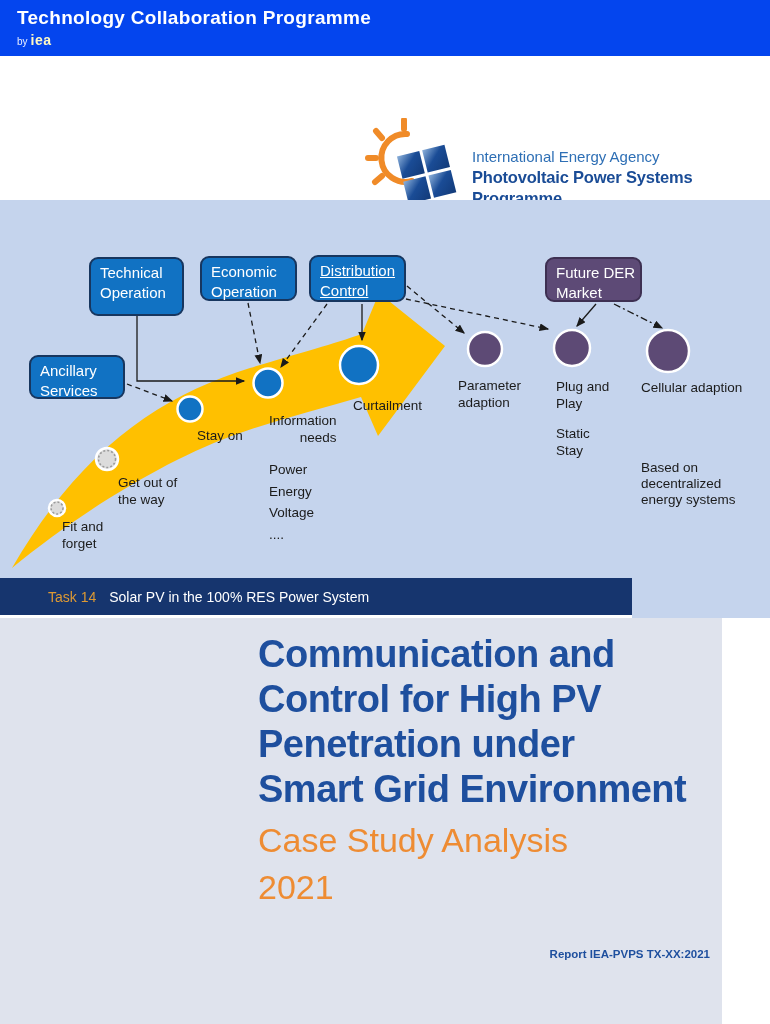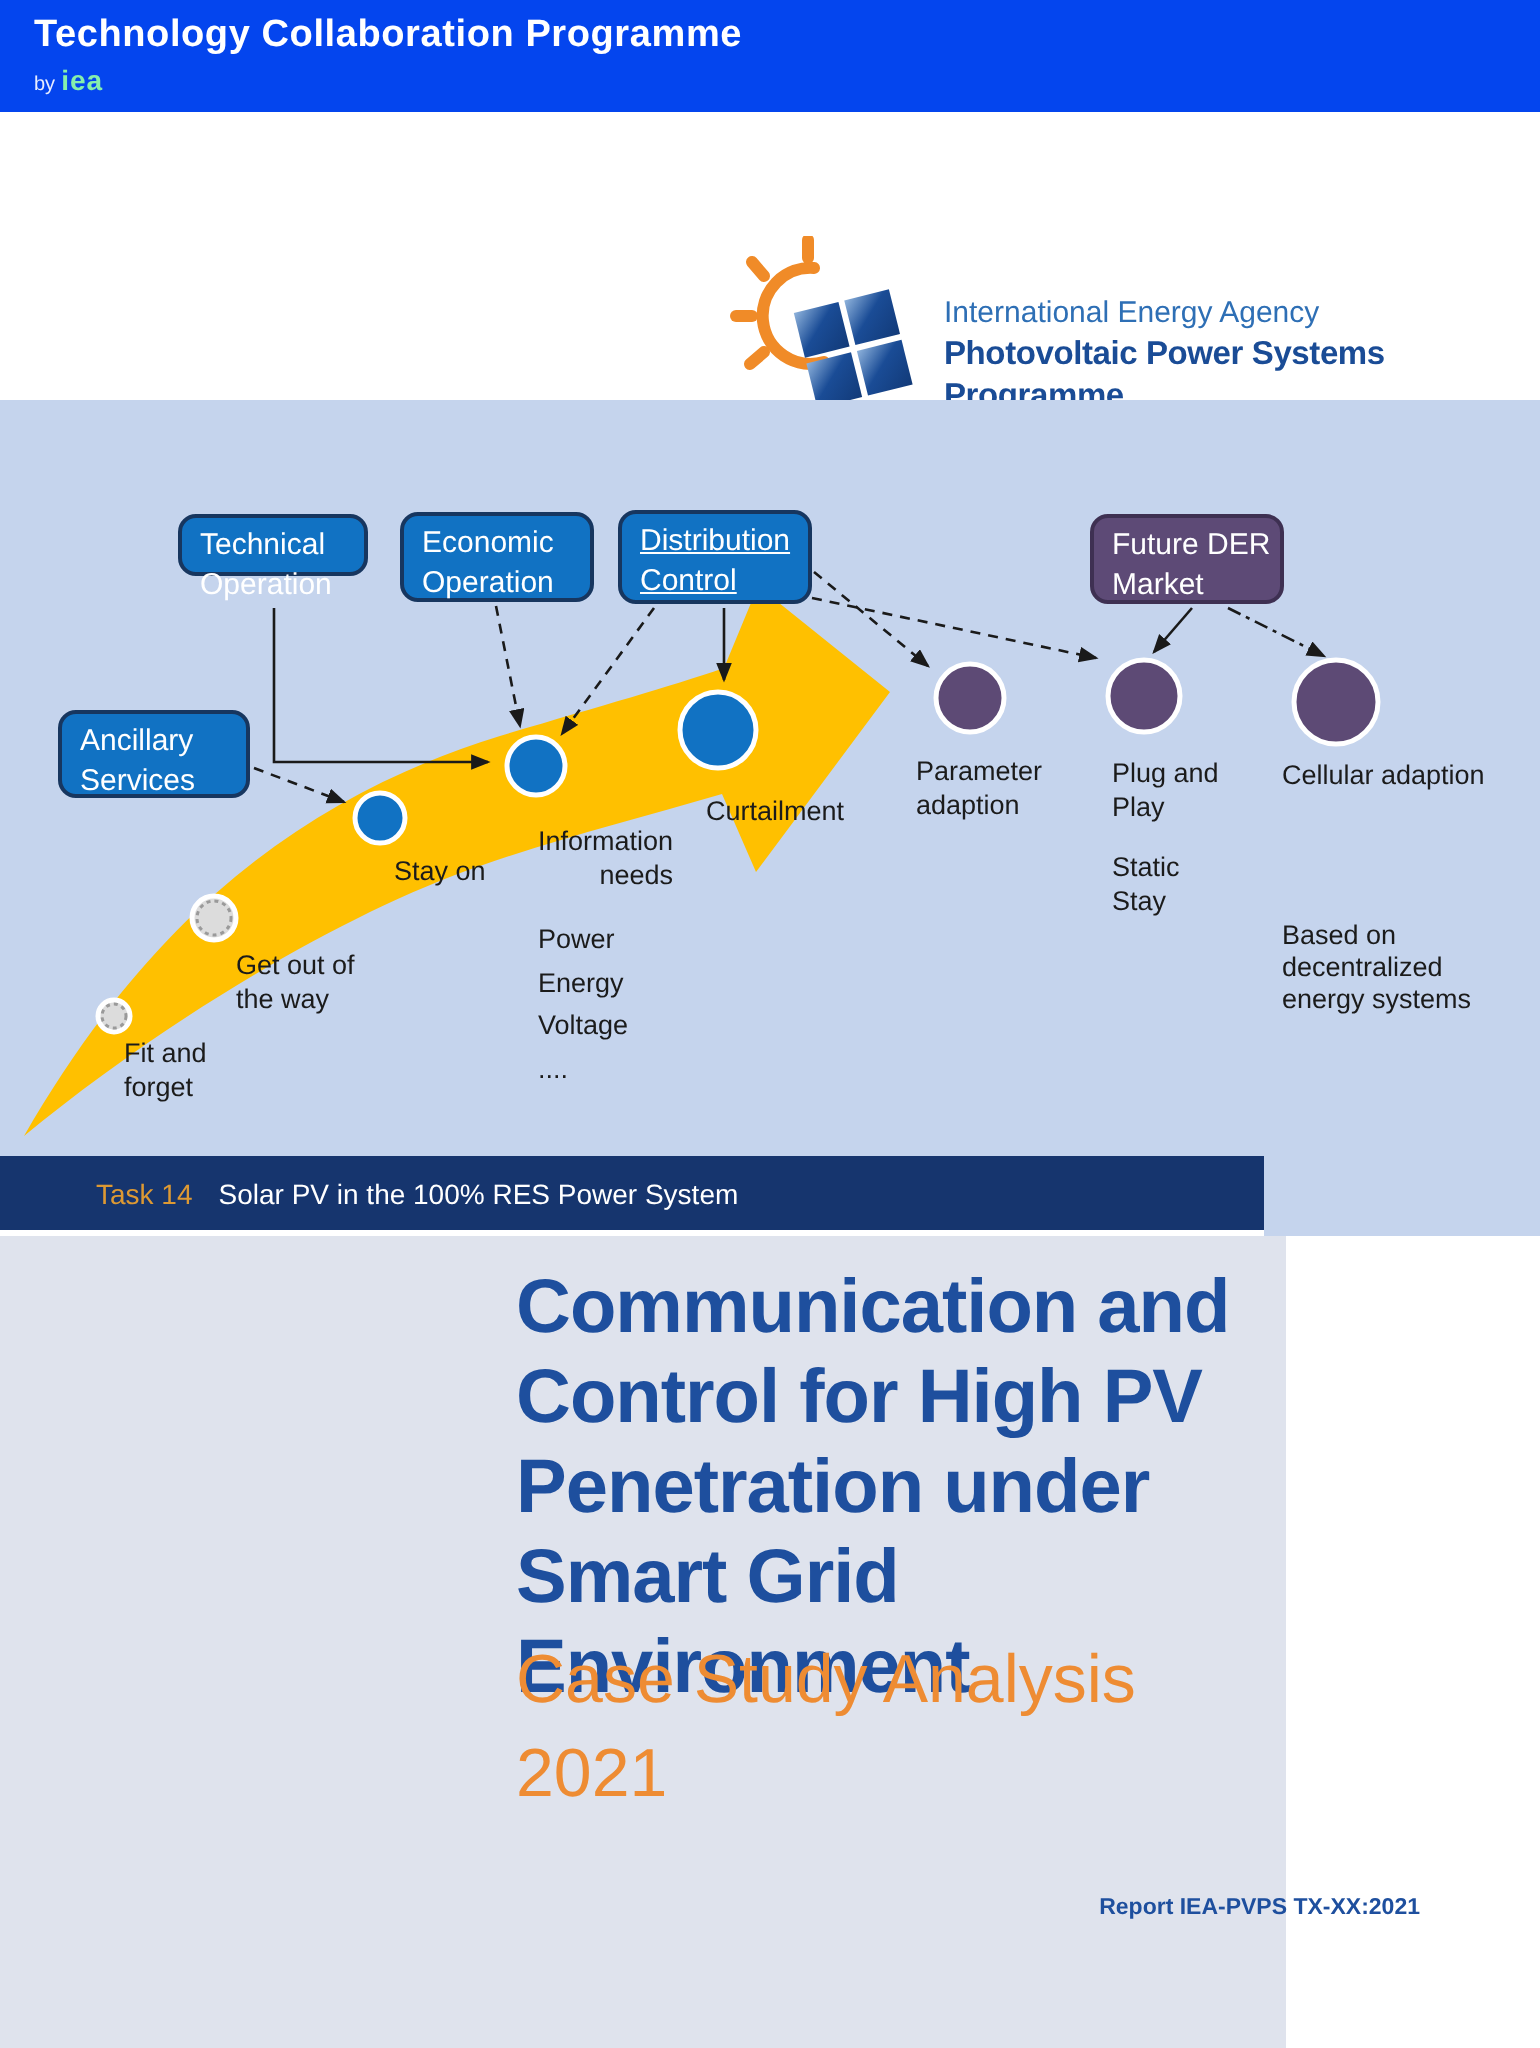--- a/index.html
+++ b/index.html
@@ -3,21 +3,21 @@
 <meta charset="utf-8">
 <style>
   html,body{margin:0;padding:0;background:#888;}
   .page{position:relative;width:770px;height:1024px;margin:0 auto;overflow:hidden;
         background:#fff;font-family:"Liberation Sans",sans-serif;}
 
   
   .banner{position:absolute;left:0;top:0;width:770px;height:56px;background:#0445ee;color:#fff;}
   .banner-title{position:absolute;left:17px;top:7px;font-size:19px;font-weight:bold;letter-spacing:.3px;}
   .banner-by{position:absolute;left:17px;top:32px;font-size:10px;color:#e8edff;}
-  .banner-brand{font-size:14px;font-weight:bold;color:#86efac;letter-spacing:.5px;margin-left:3px;}
+  .banner-brand{font-size:14px;font-weight:bold;color:#fef9c3;letter-spacing:.5px;margin-left:3px;}
 
   
   .logo-strip{position:absolute;left:0;top:56px;width:770px;height:144px;background:#ffffff;}
   .logo-mark{position:absolute;left:360px;top:62px;}
   .logo-text{position:absolute;left:472px;top:90px;line-height:21px;}
   .logo-l1{font-size:15px;color:#2e6fb5;}
   .logo-l2{font-size:16.5px;font-weight:bold;color:#1a4c96;letter-spacing:-.2px;}
 
   
   .diagram{position:absolute;left:0;top:200px;width:770px;height:418px;background:#c5d4ed;}
@@ -30,21 +30,21 @@
   .dlabel.metrics{line-height:21.5px;}
   .dlabel.tight{line-height:16px;}
 
   
   .taskbar{position:absolute;left:0;top:578px;width:632px;height:40px;background:#16356e;
            border-bottom:3px solid #ffffff;box-sizing:border-box;display:flex;align-items:center;}
   .task-num{color:#dd9933;font-size:14px;margin-left:48px;}
   .task-text{color:#ffffff;font-size:14px;margin-left:13px;}
 
   
-  .cover{position:absolute;left:0;top:618px;width:643px;height:406px;background:#dfe3ed;}
+  .cover{position:absolute;left:0;top:618px;width:722px;height:406px;background:#dfe3ed;}
   .title-block{position:absolute;left:258px;top:14px;color:#1e4f9e;
                font-size:38px;font-weight:bold;line-height:45px;letter-spacing:-.5px;}
   .subtitle{position:absolute;left:258px;top:203px;color:#ee8c33;font-size:34px;}
   .year{position:absolute;left:258px;top:250px;color:#ee8c33;font-size:34px;}
   .report-ref{position:absolute;left:440px;top:330px;width:270px;text-align:right;
               color:#1e4f9e;font-size:11.5px;font-weight:bold;}
 </style>
 </head>
 <body>
 
@@ -125,21 +125,21 @@
       <circle cx="190" cy="209" r="12.5" fill="#1172c3" stroke="#ffffff" stroke-width="2.5"></circle>
       <circle cx="268" cy="183" r="14.5" fill="#1172c3" stroke="#ffffff" stroke-width="2.5"></circle>
       <circle cx="359" cy="165" r="19" fill="#1172c3" stroke="#ffffff" stroke-width="2.5"></circle>
       <circle cx="485" cy="149" r="17" fill="#5d4a75" stroke="#ffffff" stroke-width="2.5"></circle>
       <circle cx="572" cy="148" r="18" fill="#5d4a75" stroke="#ffffff" stroke-width="2.5"></circle>
       <circle cx="668" cy="151" r="21" fill="#5d4a75" stroke="#ffffff" stroke-width="2.5"></circle>
     </svg>
 
     <div class="dbox" style="left:29px;top:155px;width:96px;height:44px;">Ancillary
 Services</div>
-    <div class="dbox" style="left:89px;top:57px;width:95px;height:31px;">Technical
+    <div class="dbox" style="left:89px;top:57px;width:95px;height:59px;">Technical
 Operation</div>
     <div class="dbox" style="left:200px;top:56px;width:97px;height:45px;">Economic
 Operation</div>
     <div class="dbox" style="left:309px;top:55px;width:97px;height:47px;text-decoration:underline;">Distribution
 Control</div>
     <div class="dbox purple" style="left:545px;top:57px;width:97px;height:45px;">Future DER
 Market</div>
 
     <div class="dlabel" style="left:62px;top:318px;">Fit and
 forget</div>

